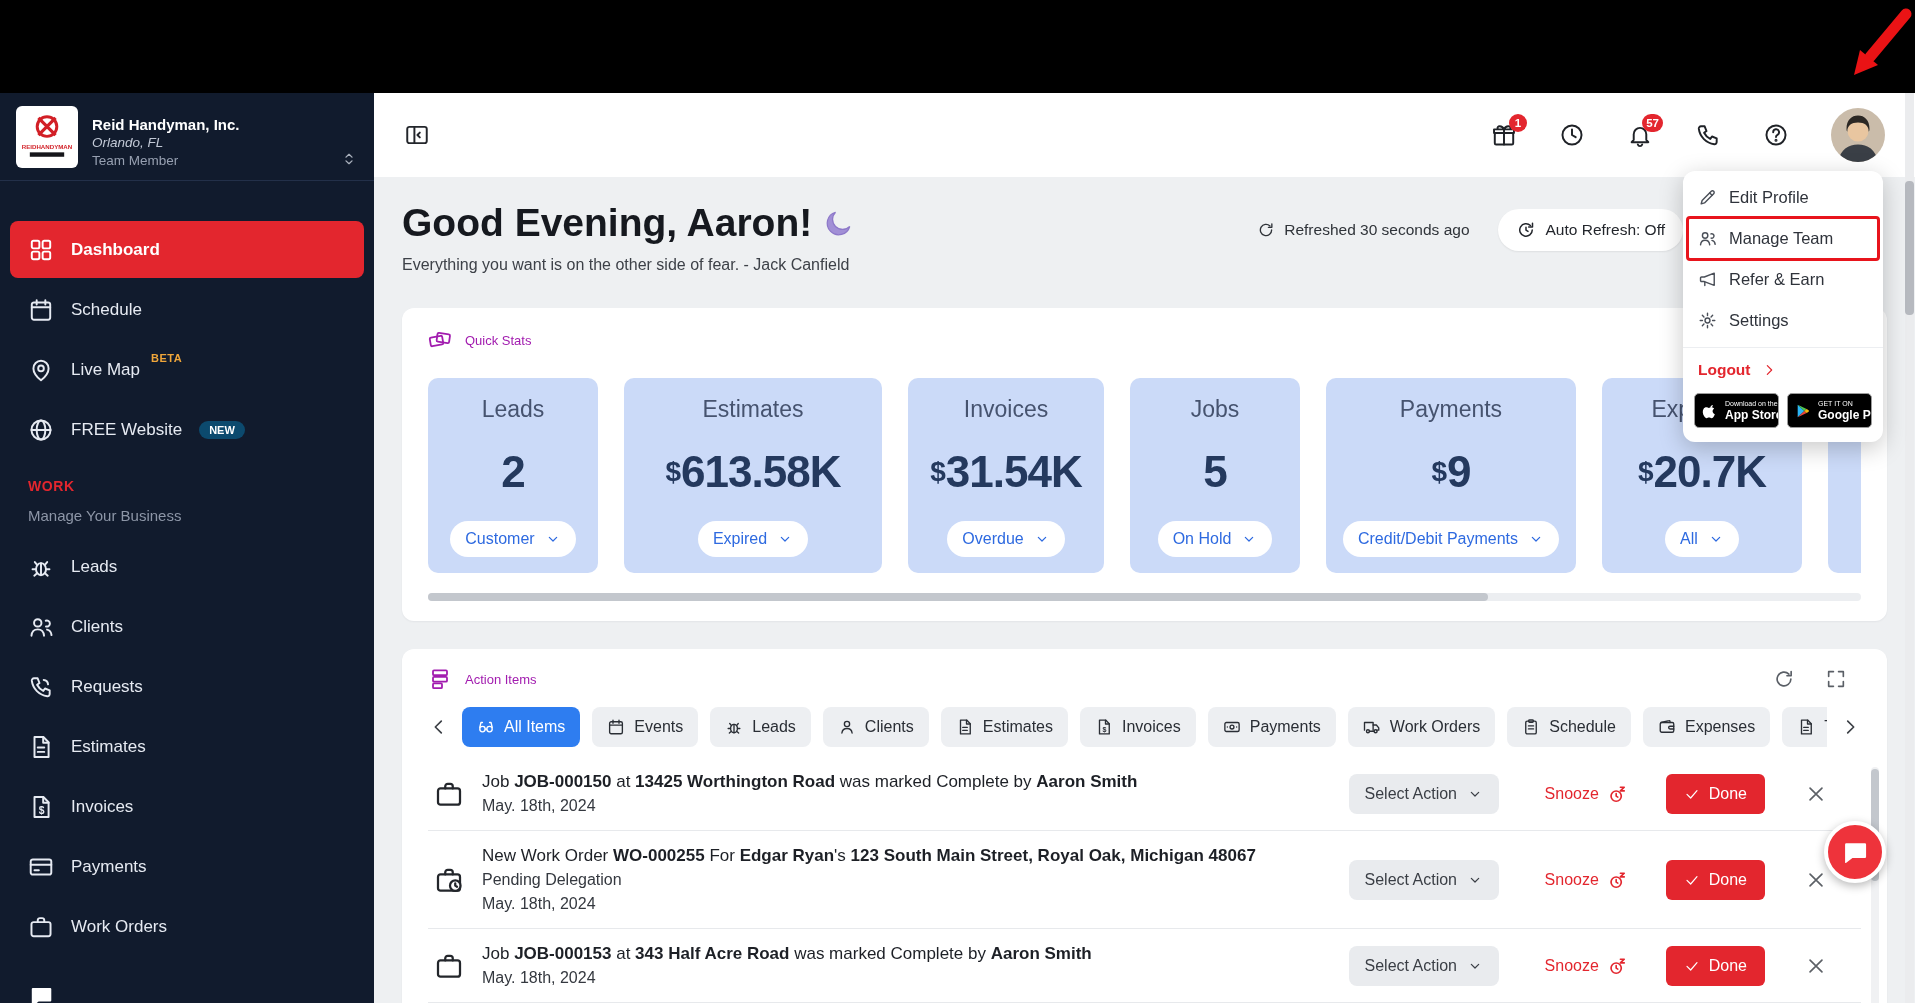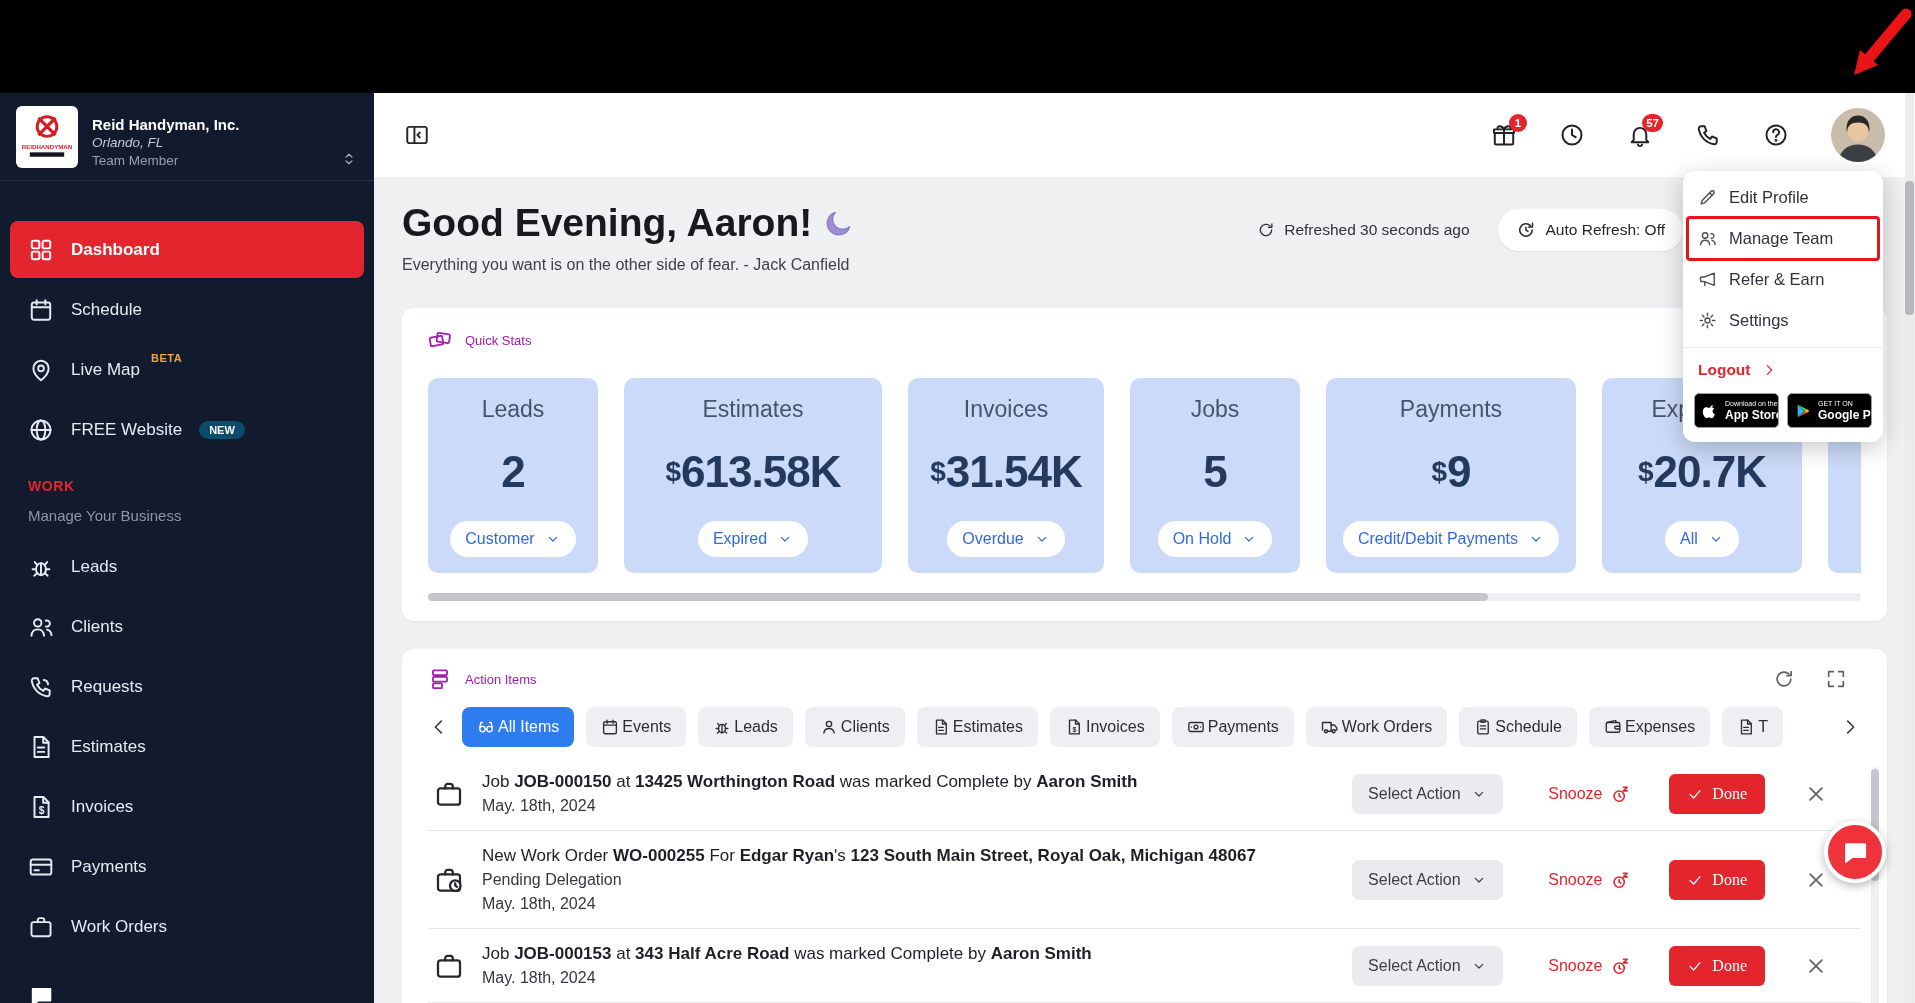--- a/index.html
+++ b/index.html
@@ -62,33 +62,33 @@
   .tile-pill{background:#fff;border-radius:18px;height:36px;display:flex;align-items:center;gap:10px;padding:0 15px;color:#2e6ae0;font-size:16px;cursor:pointer;max-width:100%;white-space:nowrap;overflow:hidden}
   .hscroll{height:8px;background:#eceef1;border-radius:4px;margin-top:20px;position:relative}
   .hscroll-thumb{position:absolute;left:0;top:0;height:8px;width:74%;background:#c3c7cd;border-radius:4px}
 
   .ai-card{margin-top:28px;position:relative;padding-bottom:60px;padding-top:18px}
   .ai-actions{margin-left:auto;display:flex;gap:30px;color:#5a5f66;margin-right:14px}
   .ai-actions .icon{cursor:pointer}
   .tabs-row{display:flex;align-items:center;gap:12px;margin-top:16px}
   .tab-chev{color:#3c4046;cursor:pointer}
   .tabs{display:flex;gap:12px;overflow:hidden;flex:1}
-  .tab{flex:none;display:flex;align-items:center;gap:3px;height:40px;padding:0 15px;border-radius:8px;background:#edeff2;font-size:16px;color:#2a2e35;cursor:pointer;white-space:nowrap}
+  .tab{flex:none;display:flex;align-items:center;gap:9px;height:40px;padding:0 15px;border-radius:8px;background:#edeff2;font-size:16px;color:#2a2e35;cursor:pointer;white-space:nowrap}
   .tab.active{background:#2e7df0;color:#fff}
   .tab .icon{width:18px;height:18px}
   .rows{margin-top:10px}
   .row{display:flex;align-items:center;gap:18px;padding:13px 0;border-bottom:1px solid #e7e9ec}
   .row-icon{color:#23262b;margin-left:6px}
   .row-text{flex:1;min-width:0}
   .row-l1{font-size:17px;color:#1d2026;line-height:23px}
   .row-l2{font-size:16px;color:#34383f;line-height:23px;margin-top:1px}
   .c-select{width:168px;display:flex;justify-content:center;flex:none}
   .select-pill{height:40px;background:#e9ebee;border-radius:8px;display:flex;align-items:center;gap:10px;padding:0 16px;font-size:16px;color:#3a3e45;cursor:pointer;white-space:nowrap}
   .snooze{width:122px;display:flex;align-items:center;justify-content:center;gap:8px;color:#e3262e;font-size:16px;cursor:pointer;flex:none}
-  .done-btn{height:40px;background:#e3262e;color:#fff;border:none;border-radius:6px;display:flex;align-items:center;gap:9px;padding:0 18px;font-size:16px;cursor:pointer;font-family:Liberation Serif, serif;flex:none}
+  .done-btn{height:40px;background:#e3262e;color:#fff;border:none;border-radius:6px;display:flex;align-items:center;gap:9px;padding:0 18px;font-size:16px;cursor:pointer;font-family:Liberation Sans, sans-serif;flex:none}
   .close-x{color:#5c6066;cursor:pointer;margin-left:22px;margin-right:34px}
   .vscroll{position:absolute;right:8px;top:118px;bottom:10px;width:8px;background:#f0f1f3;border-radius:4px}
   .vscroll-thumb{position:absolute;top:2px;left:0;width:8px;height:112px;background:#c3c7cd;border-radius:4px}
 
   
   .menu{position:absolute;left:1683px;top:171px;width:200px;background:#fff;border-radius:12px;box-shadow:0 6px 24px rgba(0,0,0,.22);z-index:50;padding-top:6px}
   .menu-item{display:flex;align-items:center;gap:12px;height:41px;padding:0 15px;font-size:16.5px;color:#2f333b;cursor:pointer}
   .menu-item .icon{width:19px;height:19px;color:#4a4f58}
   .menu-sep{height:1px;background:#eceef1;margin-top:6px}
   .logout-row{display:flex;align-items:center;gap:10px;padding:13px 15px 5px;color:#e3262e;font-size:15.5px;font-weight:bold;cursor:pointer}

